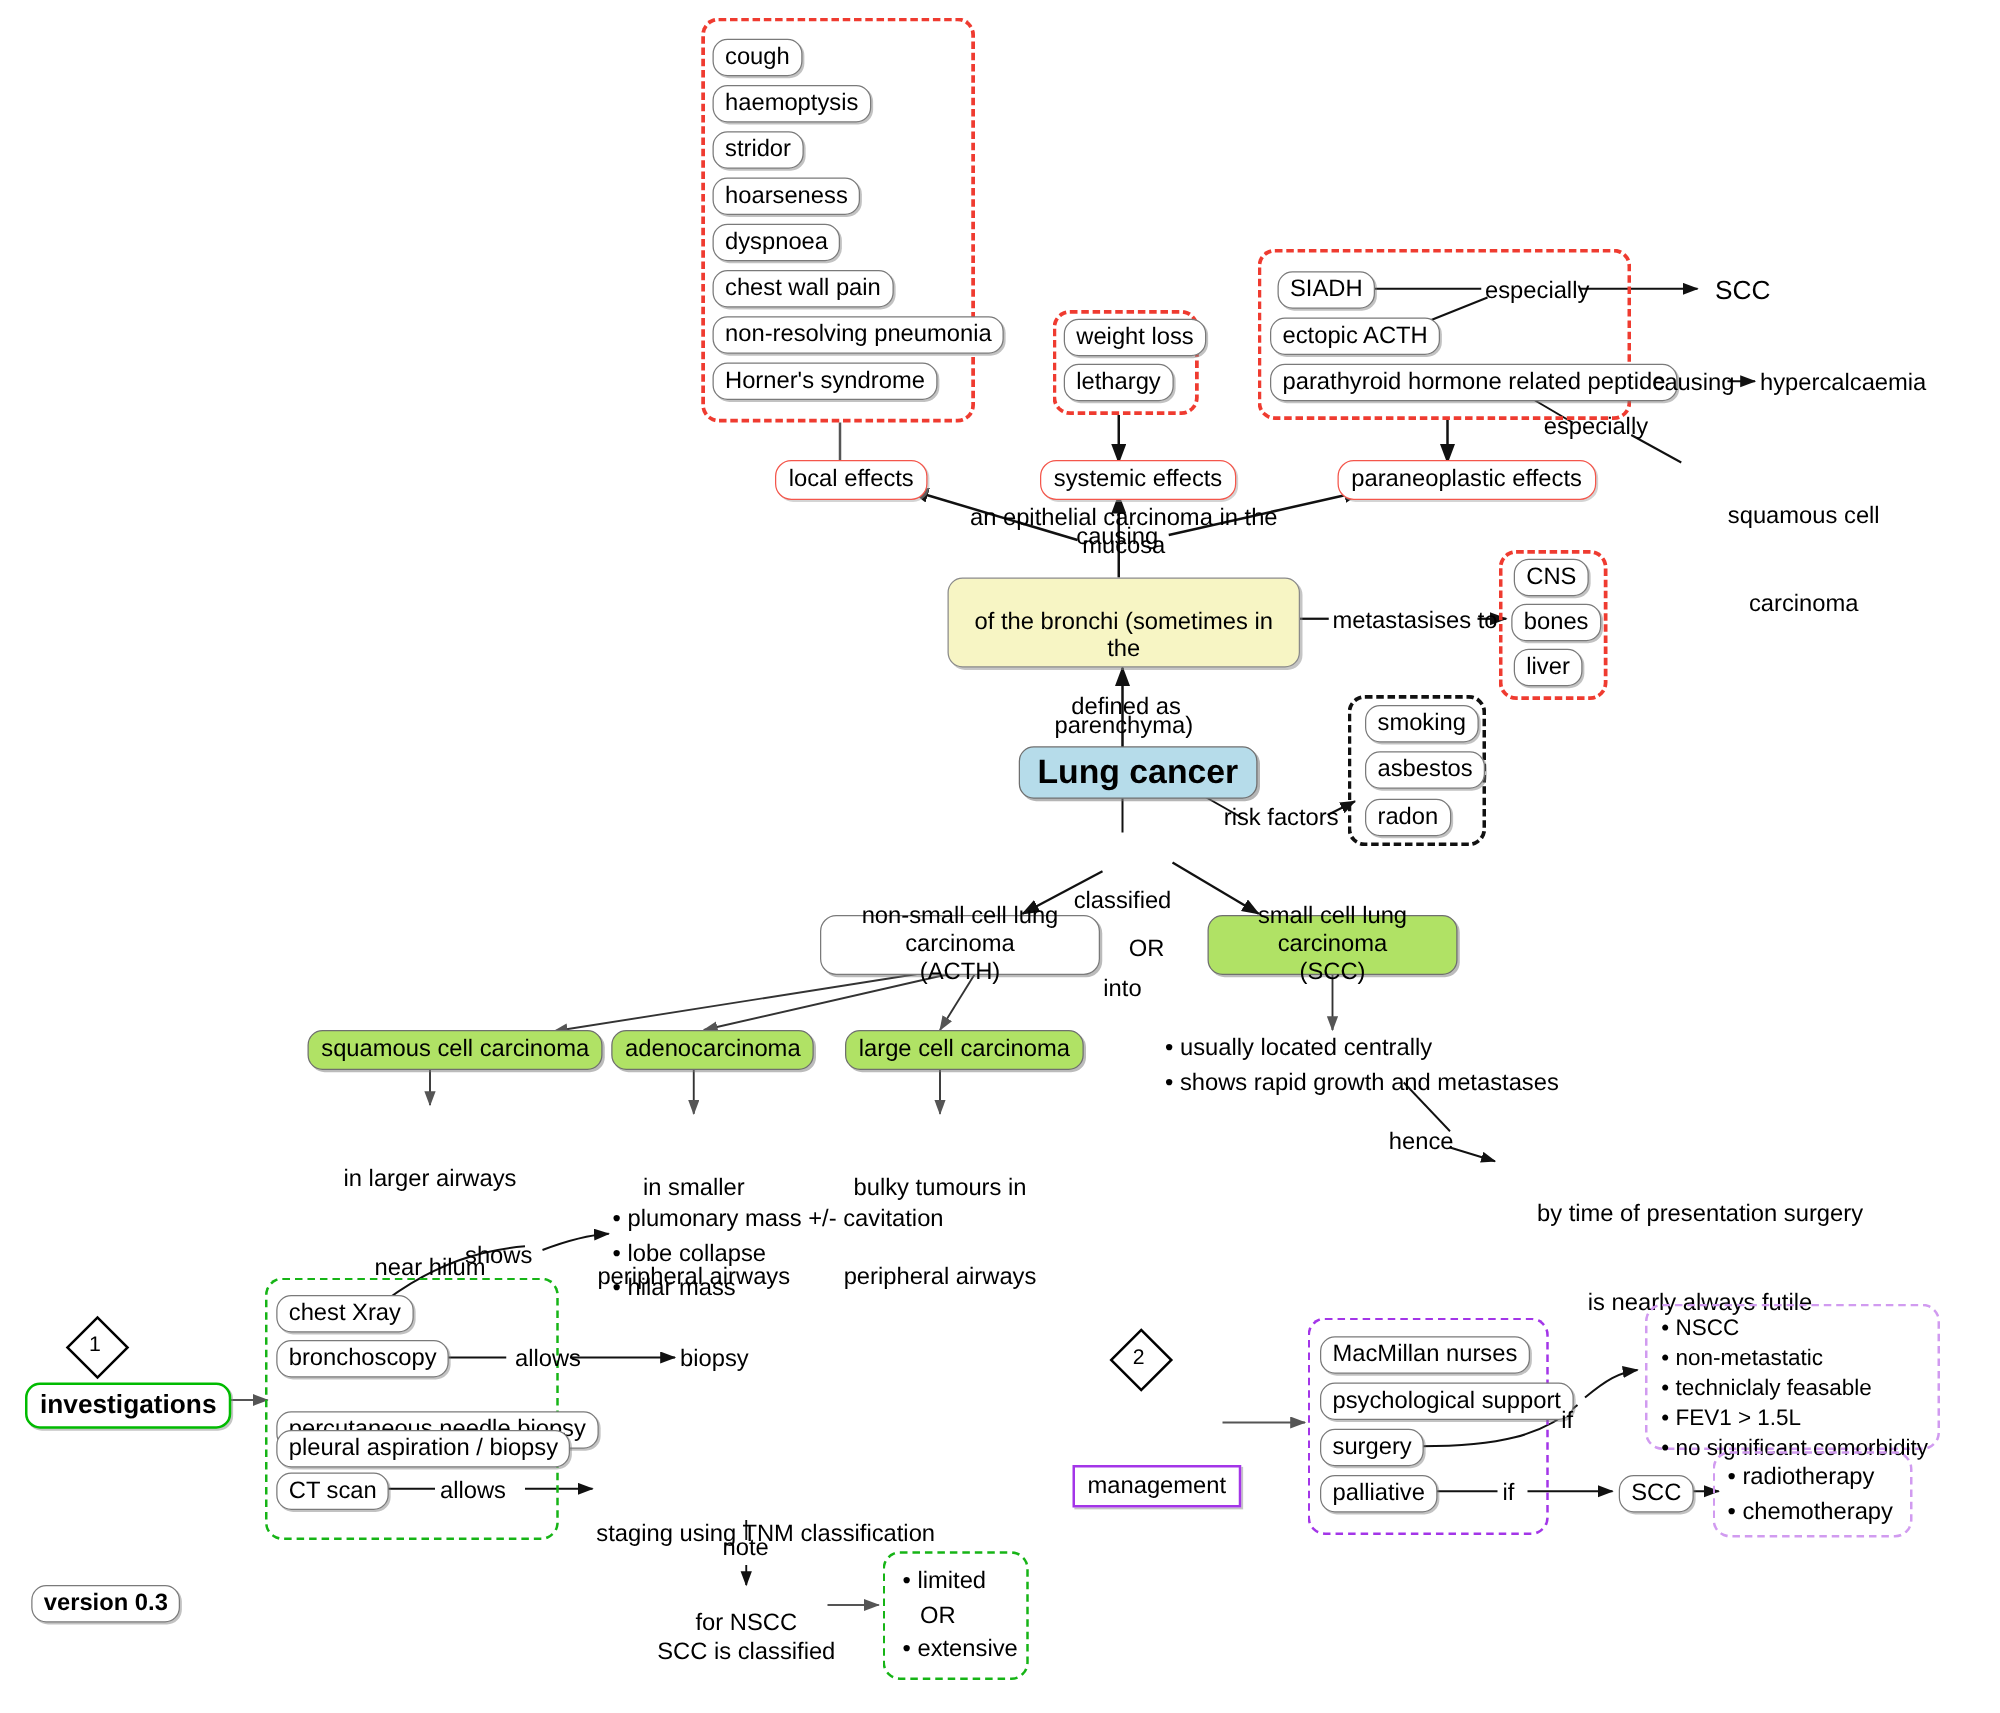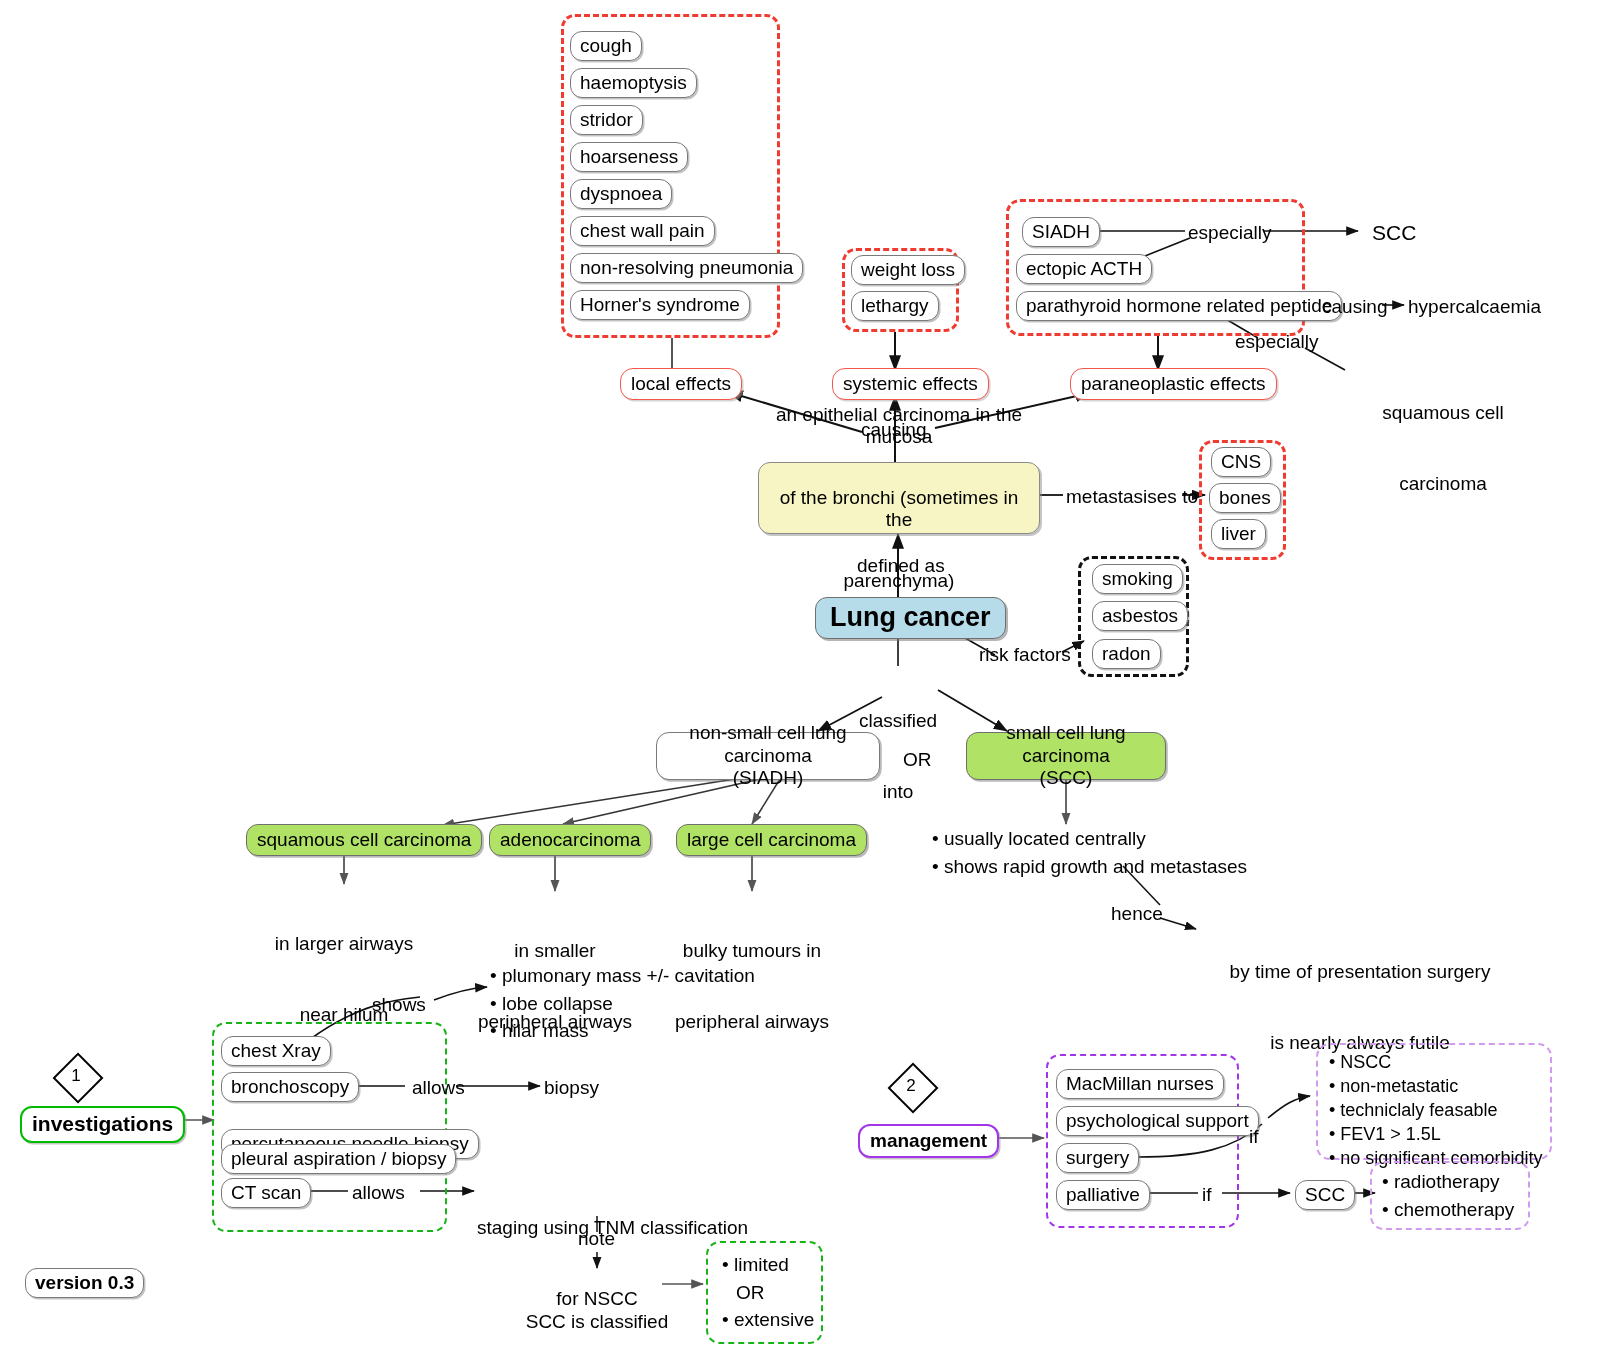--- a/index.html
+++ b/index.html
@@ -27,22 +27,22 @@
             box-shadow:1.5px 1.5px 0 rgba(170,170,170,.5);}
   .pill-green-fill{background:#b0e265;border:1.3px solid #6f6f6f;border-radius:12px;
             padding:4px 10px;font-size:19px;box-shadow:1.8px 1.8px 0 rgba(120,120,120,.5);}
   .pill-blue-fill{background:#b6dcea;border:1.4px solid #6f6f6f;border-radius:12px;
             padding:4px 14px;font-size:27px;font-weight:bold;
             box-shadow:2px 2px 0 rgba(120,120,120,.55);}
   .pill-yellow-fill{background:#f7f5c4;border:1.3px solid #8a8a8a;border-radius:12px;
             padding:7px 12px;font-size:19px;box-shadow:2px 2px 0 rgba(140,140,140,.5);gap:38px;}
   .pill-key-green{border:2.2px solid #00bb00;border-radius:12px;padding:4px 10px;
             font-size:21px;font-weight:bold;box-shadow:1.5px 1.5px 0 rgba(140,140,140,.5);}
-  .pill-key-purple{border:2.2px solid #a335e8;border-radius:12px;padding:4px 10px;
-            font-size:19px;font-weight:bold;box-shadow:1.5px 1.5px 0 rgba(140,140,140,.5);}
+  .pill-key-purple{border:2.2px solid #a335e8;border-radius:0;padding:4px 10px;
+            font-size:19px;font-weight:normal;box-shadow:1.5px 1.5px 0 rgba(140,140,140,.5);margin-top:48px;}
   .pill-plain{border:1.3px solid #7a7a7a;border-radius:13px;padding:6px 12px;font-size:19px;
             box-shadow:1.8px 1.8px 0 rgba(120,120,120,.5);}
 
   
   .group{position:absolute;box-sizing:border-box;border-radius:14px;background:transparent;}
   .grp-red{border:3px dashed #ef3b30;}
   .grp-black{border:3px dashed #111;}
   .grp-green{border:2.6px dashed #16b416;}
   .grp-purple{border:2.6px dashed #a335e8;}
   .grp-purple-light{border:2.2px dashed #d19bf0;}
@@ -208,21 +208,21 @@
   <div class="node pill" style="left:1092px;top:601px;">asbestos</div>
   <div class="node pill" style="left:1092px;top:639px;">radon</div>
 
   <div class="txt c" style="left:838px;top:661px;width:120px;text-align:center;">
     <div>classified</div>
     <div>into</div>
   </div>
 
   <div class="node pill-plain" style="left:656px;top:732px;width:224px;height:48px;flex-direction:column;">
     <div>non-small cell lung carcinoma</div>
-    <div>(SIADH)</div>
+    <div>(ACTH)</div>
   </div>
 
   <div class="txt" style="left:903px;top:748px;">OR</div>
 
   <div class="node pill-green-fill" style="left:966px;top:732px;width:200px;height:48px;flex-direction:column;">
     <div>small cell lung carcinoma</div>
     <div>(SCC)</div>
   </div>
 
   <div class="node pill-green-fill" style="left:246px;top:824px;">squamous cell carcinoma</div>

